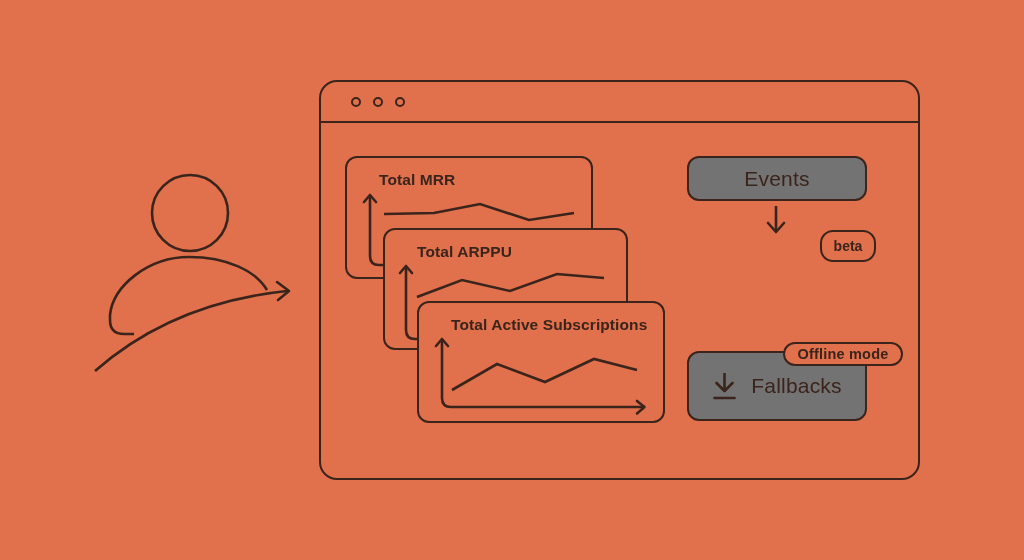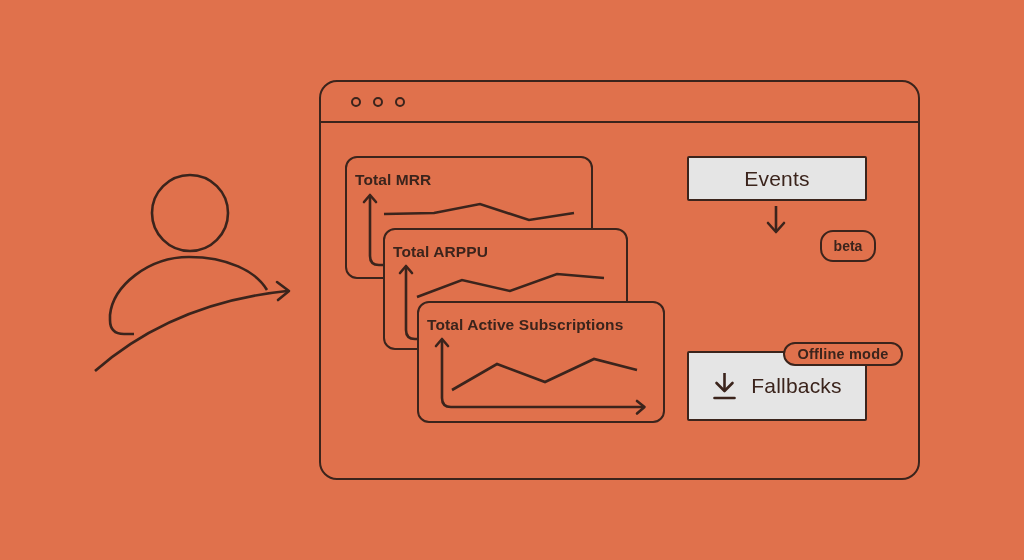--- a/index.html
+++ b/index.html
@@ -27,33 +27,33 @@
     width:10px;height:10px;border:2.5px solid #3B241C;border-radius:50%;
     box-sizing:border-box;background:transparent;
   }
 
   
   .card{
     position:absolute;background:#E0714C;border:2.5px solid #3B241C;
     border-radius:12px;box-sizing:border-box;
   }
   .card-title{
-    position:absolute;left:8px;top:13px;
+    position:absolute;left:32px;top:13px;
     font-size:15.5px;font-weight:700;letter-spacing:.1px;white-space:nowrap;
   }
   .card-chart{position:absolute;left:0;top:0;}
 
   .card1{left:345px;top:156px;width:248px;height:123px;}
   .card2{left:383px;top:228px;width:245px;height:122px;padding-left:46px;}
   .card3{left:417px;top:301px;width:248px;height:122px;}
 
   
   .box{
-    position:absolute;border:2.5px solid #3B241C;border-radius:2px;
-    box-sizing:border-box;background:#e5e5e5;
+    position:absolute;border:2.5px solid #3B241C;border-radius:12px;
+    box-sizing:border-box;background:#737373;
     display:flex;align-items:center;justify-content:center;
     font-size:21px;font-weight:400;letter-spacing:.2px;
   }
   .box-events{left:687px;top:156px;width:180px;height:45px;}
   .box-s3{left:687px;top:239px;width:180px;height:45px;}
   .box-fallbacks{left:687px;top:351px;width:180px;height:70px;gap:14px;}
 
   .pill{
     position:absolute;border:2.5px solid #3B241C;border-radius:13px;
     box-sizing:border-box;background:#E0714C;

